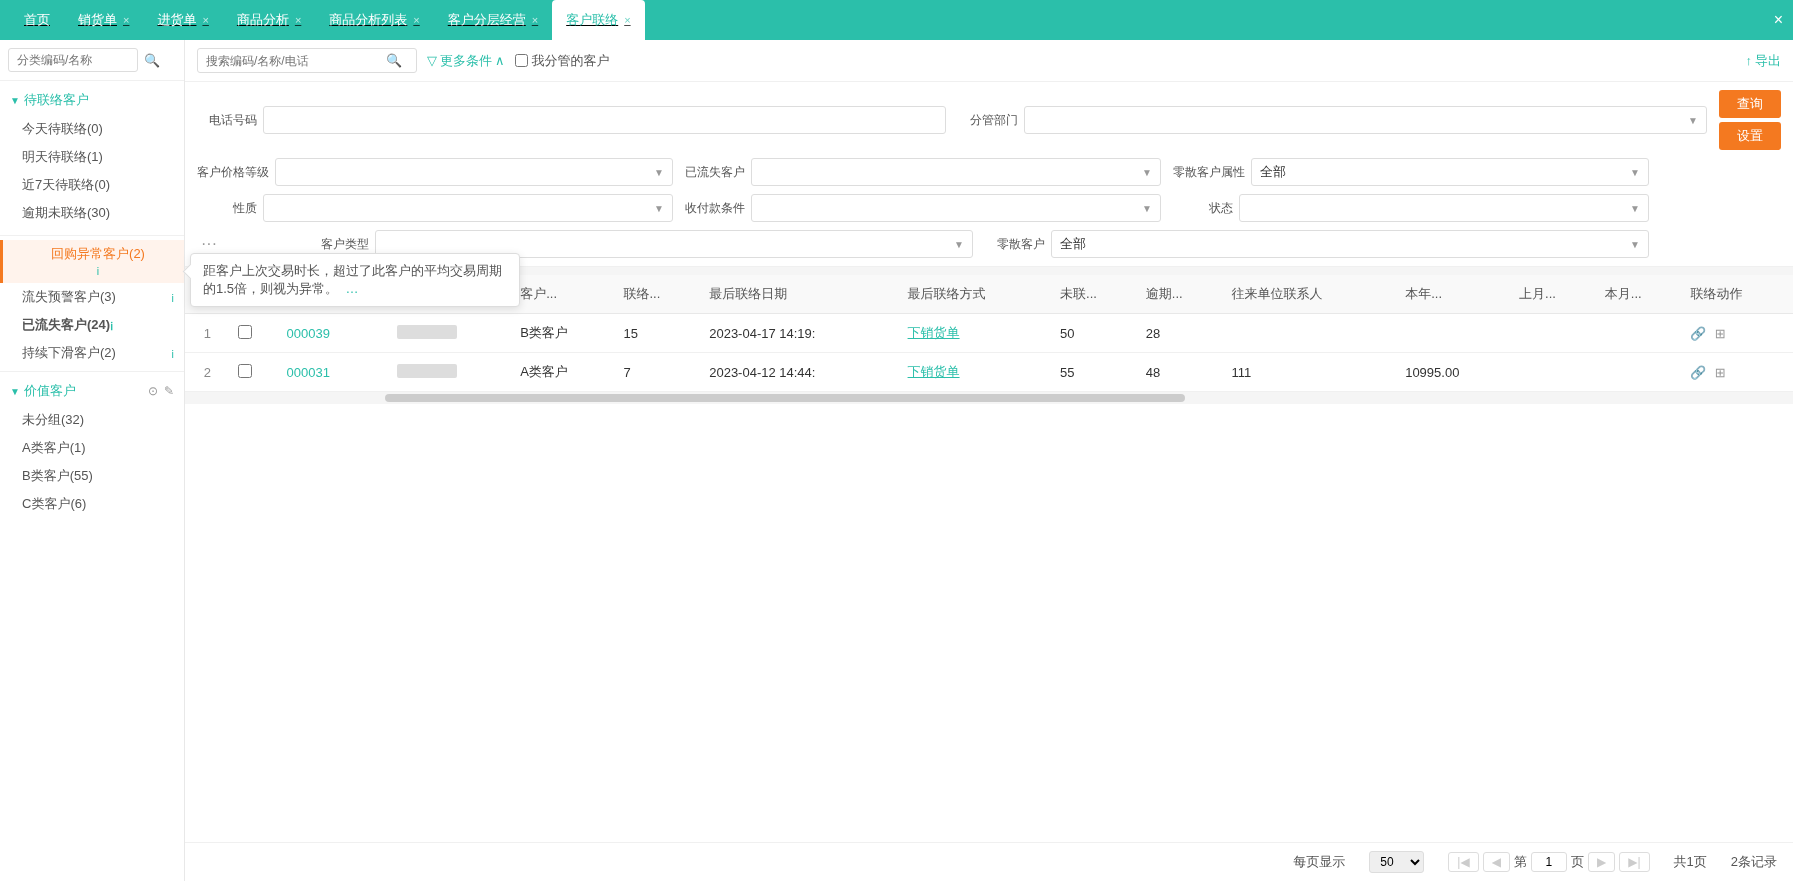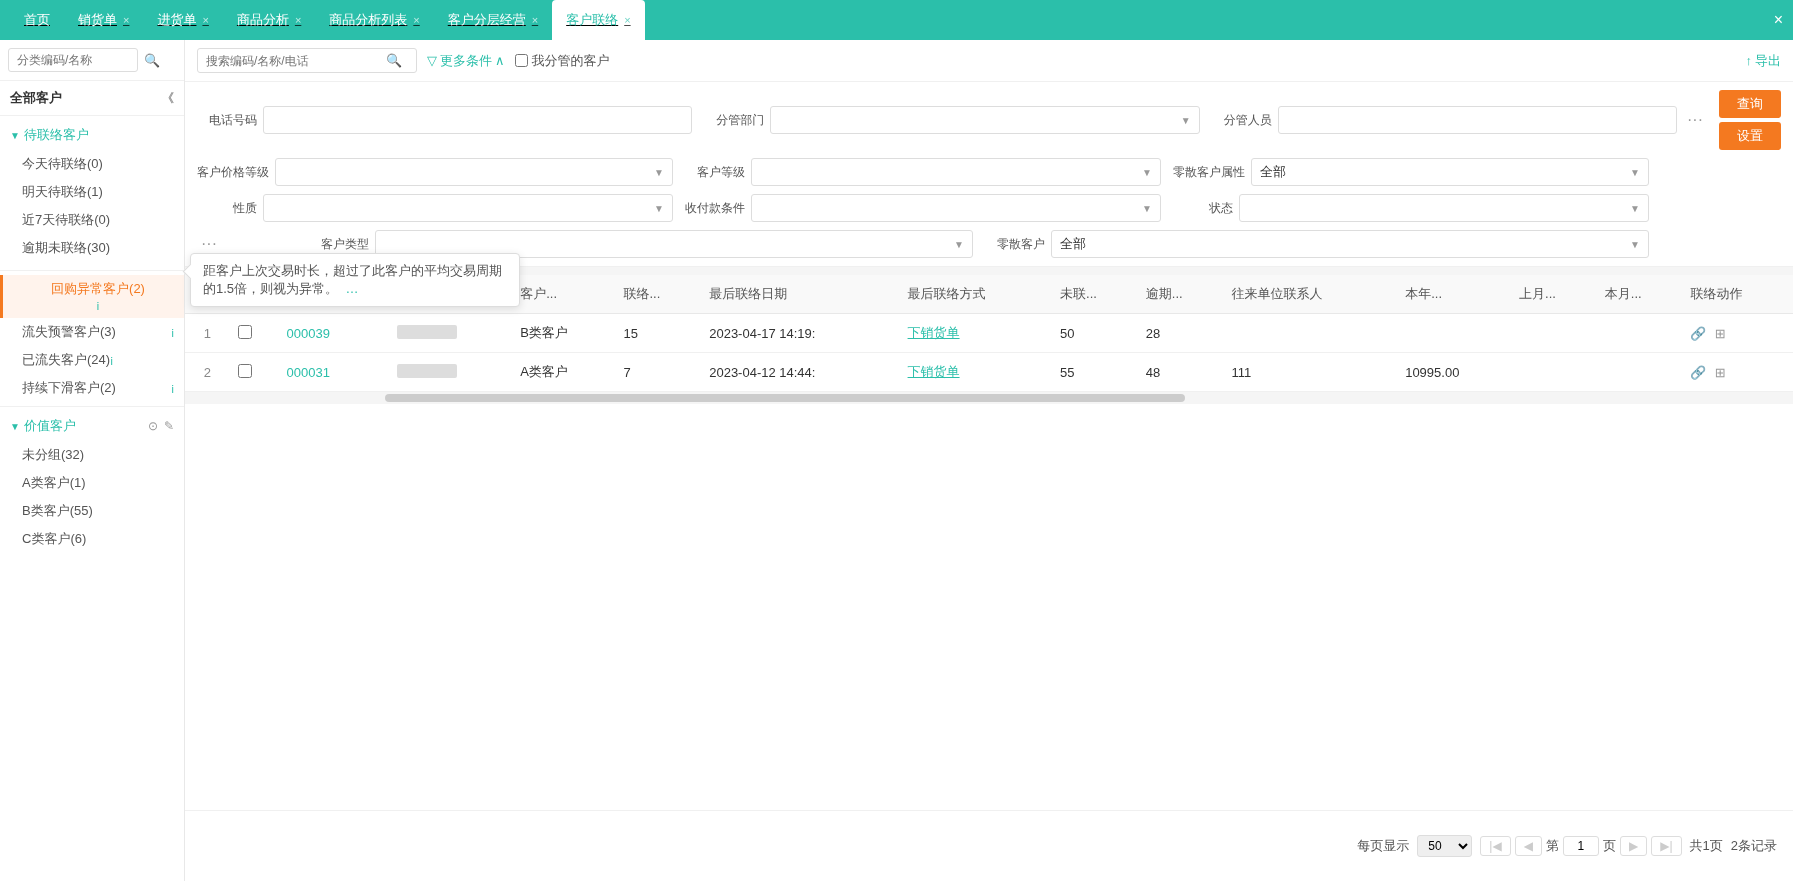--- a/index.html
+++ b/index.html
@@ -331,25 +331,25 @@
       gap: 8px;
       color: #999;
       font-size: 14px;
     }
     .action-icons span { cursor: pointer; }
 
     
     .pagination-bar {
       background: #fff;
       border-top: 1px solid #f0f0f0;
-      padding: 24px 16px;
+      padding: 8px 16px;
       display: flex;
       align-items: center;
       justify-content: flex-end;
-      gap: 8px;
+      gap: 24px;
       font-size: 12px;
       color: #555;
     }
     .pagination-bar select {
       border: 1px solid #ddd;
       border-radius: 3px;
       padding: 2px 6px;
       font-size: 12px;
     }
     .page-nav {
@@ -438,24 +438,20 @@
   <span class="nav-close-btn">×</span>
 </div>
 
 <div class="main-layout">
 
   <div class="sidebar">
     <div class="sidebar-search">
       <input type="text" placeholder="分类编码/名称" style="">
       <span class="sidebar-search-icon">🔍</span>
     </div>
-    <div class="sidebar-all-customers">
-      <span>全部客户</span>
-      <span style="color:#999;font-size:12px;">《</span>
-    </div>
 
     <div class="sidebar-section">
       <div class="sidebar-section-header">
         <span class="arrow">▼</span>
         <span>待联络客户</span>
       </div>
       <div class="sidebar-item">
         <span>今天待联络(0)</span>
       </div>
       <div class="sidebar-item">
@@ -472,21 +468,21 @@
     <div class="sidebar-divider"></div>
 
     <div class="sidebar-item active" style="display:flex;align-items:center;justify-content:space-between;">
       <span>回购异常客户(2)</span>
       <span style="color:#2bbfaa;font-size:11px;">ℹ</span>
     </div>
     <div class="sidebar-item" style="display:flex;align-items:center;justify-content:space-between;">
       <span>流失预警客户(3)</span>
       <span style="color:#2bbfaa;font-size:11px;">ℹ</span>
     </div>
-    <div class="sidebar-item" style="display:flex;align-items:center;">
+    <div class="sidebar-item" style="display:flex;align-items:center;font-weight:bold;">
       <span>已流失客户(24)</span>
       <span style="color:#2bbfaa;font-size:11px;">ℹ</span>
     </div>
     <div class="sidebar-item" style="display:flex;align-items:center;justify-content:space-between;">
       <span>持续下滑客户(2)</span>
       <span style="color:#2bbfaa;font-size:11px;">ℹ</span>
     </div>
 
     <div class="sidebar-divider"></div>
 
@@ -548,41 +544,36 @@
           <span class="filter-label">电话号码</span>
           <input class="filter-input" style="flex: 1.5 1 0%;">
         </div>
         <div class="filter-item">
           <span class="filter-label">分管部门</span>
           <div class="filter-select">
             <span></span>
             <span class="arrow-down">▼</span>
           </div>
         </div>
-        <div class="filter-item">
-          <span class="filter-label">分管人员</span>
-          <input class="filter-input" style="flex: 1.2 1 0%;">
-          <span class="ellipsis-btn">···</span>
-        </div>
         <div class="btn-group">
           <button class="query-btn">查询</button>
           <button class="settings-btn">设置</button>
         </div>
       </div>
 
       <div class="filter-row">
         <div class="filter-item">
           <span class="filter-label">客户价格等级</span>
           <div class="filter-select">
             <span></span>
             <span class="arrow-down">▼</span>
           </div>
         </div>
         <div class="filter-item">
-          <span class="filter-label">客户等级</span>
+          <span class="filter-label">已流失客户</span>
           <div class="filter-select">
             <span></span>
             <span class="arrow-down">▼</span>
           </div>
         </div>
         <div class="filter-item">
           <span class="filter-label">零散客户属性</span>
           <div class="filter-select">
             <span>全部</span>
             <span class="arrow-down">▼</span>

